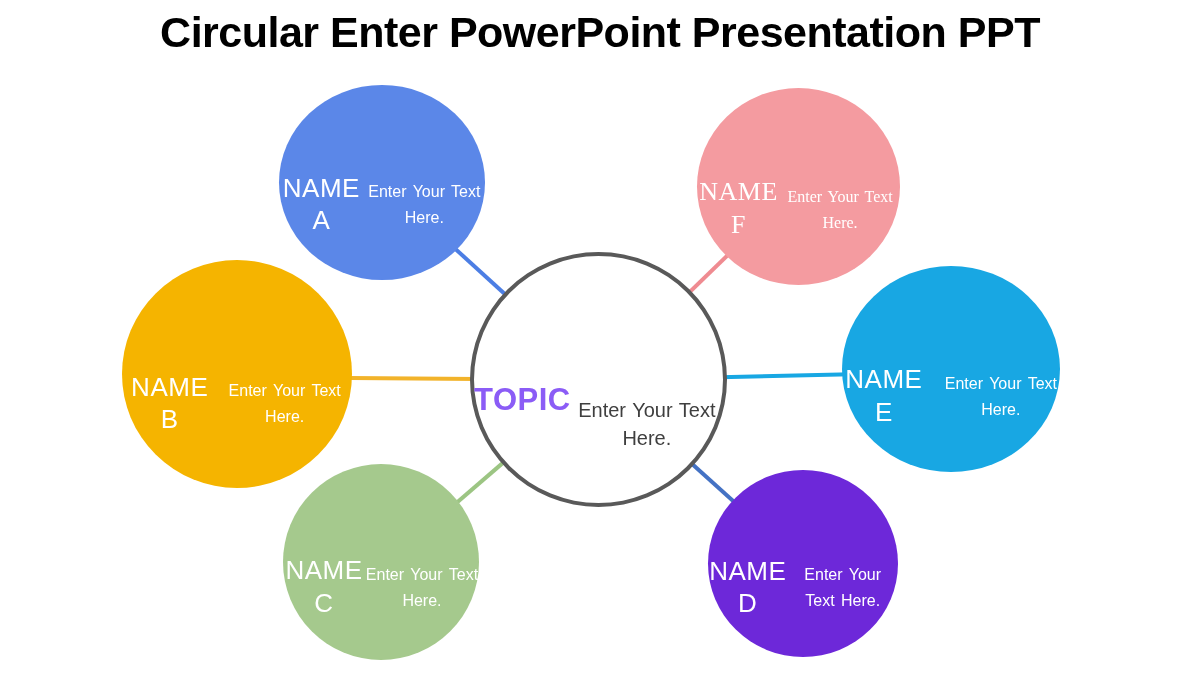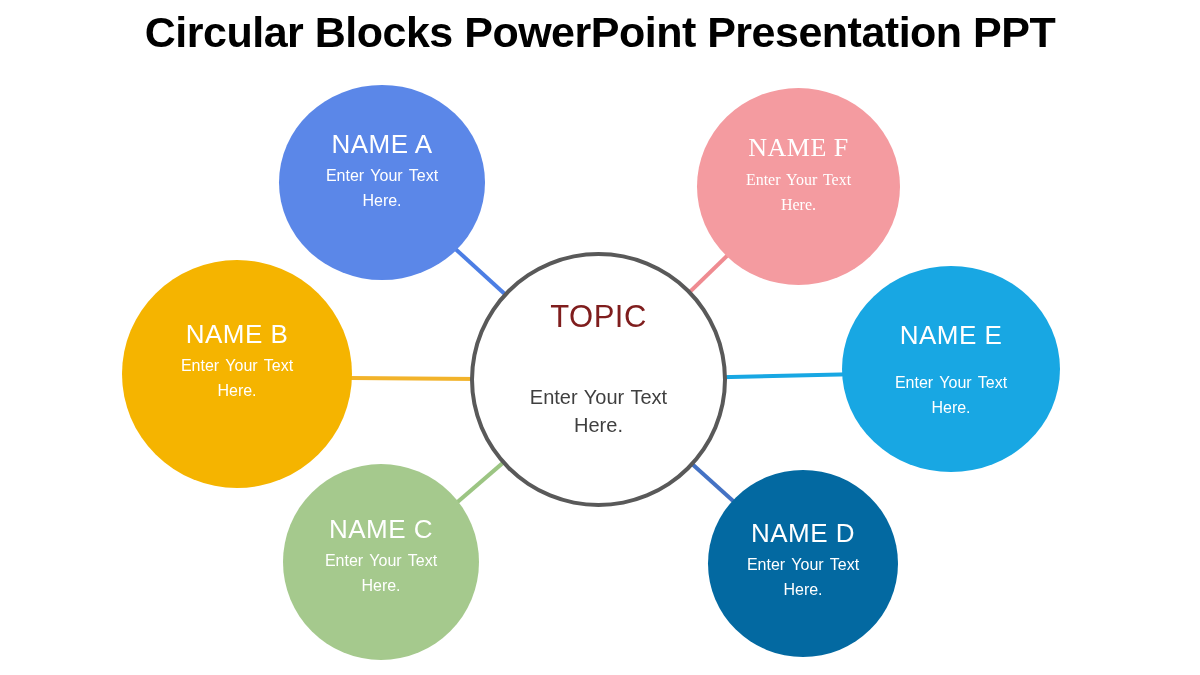--- a/index.html
+++ b/index.html
@@ -8,21 +8,21 @@
     overflow:hidden;font-family:"Liberation Sans",sans-serif;
   }
   .title{
     position:absolute;top:8px;left:0;width:1200px;text-align:center;
     font-size:43px;font-weight:bold;color:#000000;letter-spacing:-0.5px;
     white-space:nowrap;
   }
   .connectors{position:absolute;left:0;top:0;width:1200px;height:675px;}
   .node{
     position:absolute;border-radius:50%;
-    display:flex;flex-direction:column;align-items:center;
+    display:flex;flex-direction:row;align-items:center;
     box-sizing:border-box;text-align:center;color:#ffffff;
   }
   .node .name{font-size:26px;line-height:1.25;letter-spacing:0.5px;}
   .node .placeholder{
     font-size:16px;line-height:1.6;width:145px;word-spacing:2px;margin-top:2px;
   }
   .node-a{left:279px;top:85px;width:206px;height:195px;padding-top:43px;}
   .node-b{left:122px;top:260px;width:230px;height:228px;padding-top:58px;}
   .node-c{left:283px;top:464px;width:196px;height:196px;padding-top:49px;}
   .node-d{left:708px;top:470px;width:190px;height:187px;padding-top:47px;}
@@ -35,21 +35,21 @@
   .node-center .name{font-size:31px;letter-spacing:0.5px;}
   .node-center .placeholder{
     font-size:20px;line-height:1.4;width:180px;margin-top:46px;word-spacing:1px;
   }
 </style>
 </head>
 <body>
 
 <div class="slide">
 
-  <div class="title">Circular Blocks PowerPoint Presentation PPT</div>
+  <div class="title">Circular Enter PowerPoint Presentation PPT</div>
 
   <svg class="connectors" viewBox="0 0 1200 675" xmlns="http://www.w3.org/2000/svg">
     <line x1="382" y1="182" x2="599" y2="380" stroke-width="4" style="stroke: rgb(76, 126, 228);"></line>
     <line x1="237" y1="377" x2="599" y2="380" stroke-width="4" style="stroke: rgb(242, 179, 42);"></line>
     <line x1="381" y1="568" x2="599" y2="380" stroke-width="4" style="stroke: rgb(156, 197, 131);"></line>
     <line x1="803" y1="564" x2="599" y2="380" stroke-width="4" style="stroke: rgb(68, 114, 196);"></line>
     <line x1="951" y1="372" x2="599" y2="380" stroke-width="4" style="stroke: rgb(24, 167, 227);"></line>
     <line x1="798" y1="187" x2="599" y2="380" stroke-width="4" style="stroke: rgb(239, 139, 145);"></line>
   </svg>
 
@@ -61,33 +61,33 @@
   <div class="node node-b" style="background: rgb(245, 180, 0);">
     <div class="name">NAME B</div>
     <div class="placeholder">Enter Your Text Here.</div>
   </div>
 
   <div class="node node-c" style="background: rgb(165, 201, 141);">
     <div class="name">NAME C</div>
     <div class="placeholder">Enter Your Text Here.</div>
   </div>
 
-  <div class="node node-d" style="background: #0369a1;">
+  <div class="node node-d" style="background: #6d28d9;">
     <div class="name">NAME D</div>
     <div class="placeholder">Enter Your Text Here.</div>
   </div>
 
   <div class="node node-e" style="background: rgb(24, 167, 227); gap: 16px;">
     <div class="name">NAME E</div>
     <div class="placeholder">Enter Your Text Here.</div>
   </div>
 
   <div class="node node-f" style="background: rgb(244, 155, 160);">
     <div class="name">NAME F</div>
     <div class="placeholder">Enter Your Text Here.</div>
   </div>
 
   <div class="node node-center">
-    <div class="name" style="color: #7f1d1d;">TOPIC</div>
+    <div class="name" style="color: #8b5cf6; font-weight: bold;">TOPIC</div>
     <div class="placeholder" style="color: rgb(63, 63, 63);">Enter Your Text Here.</div>
   </div>
 
 </div>
 
 </body></html>

